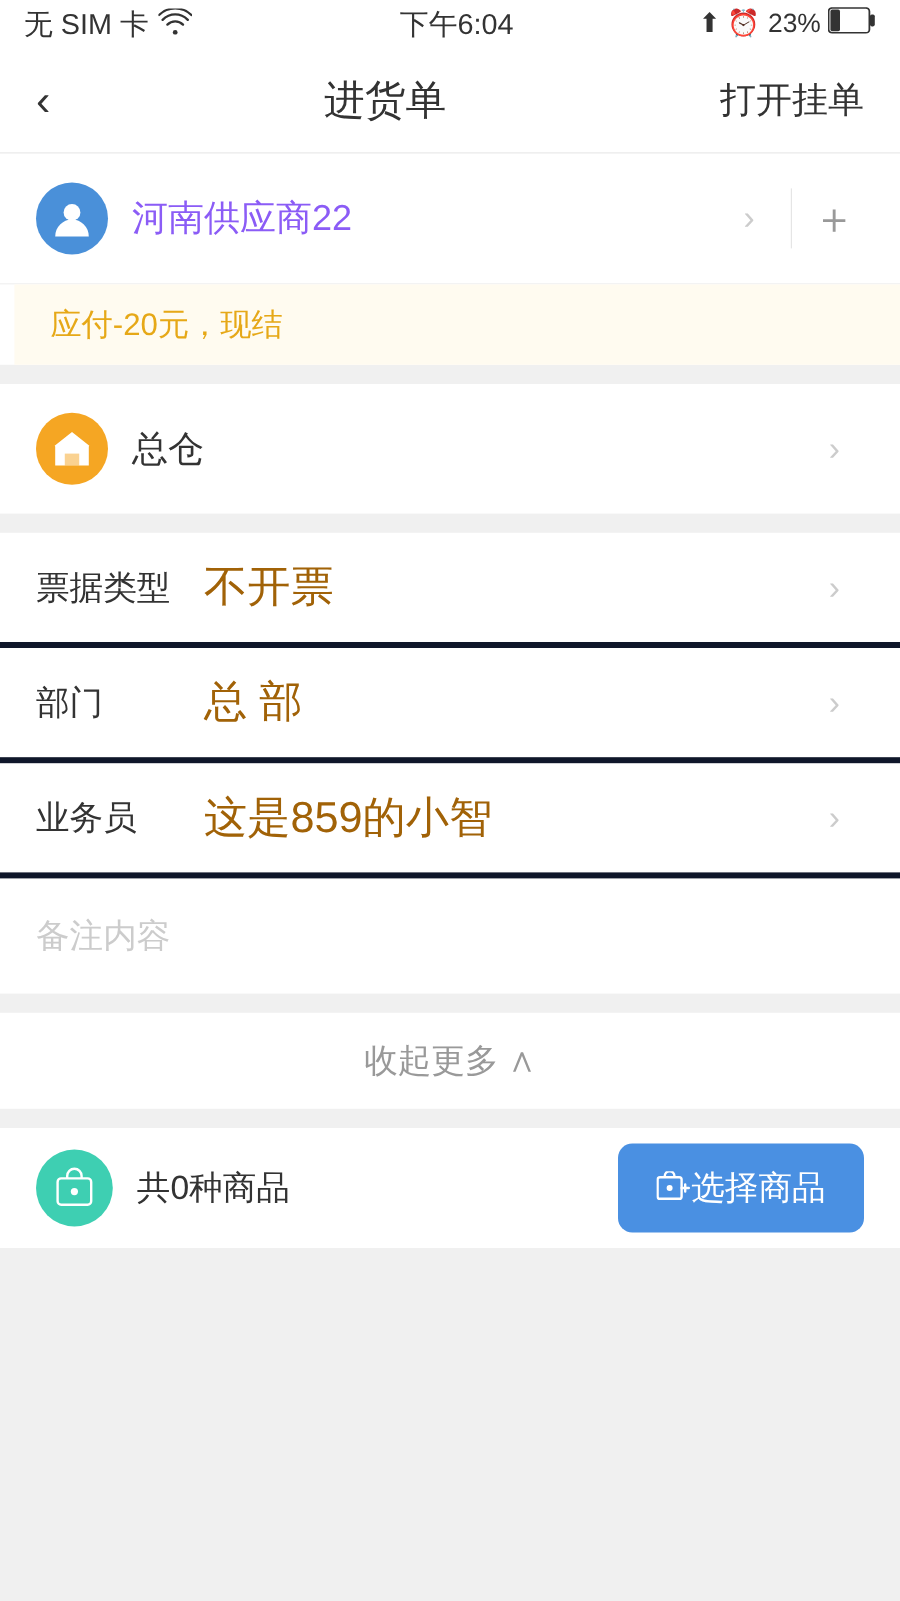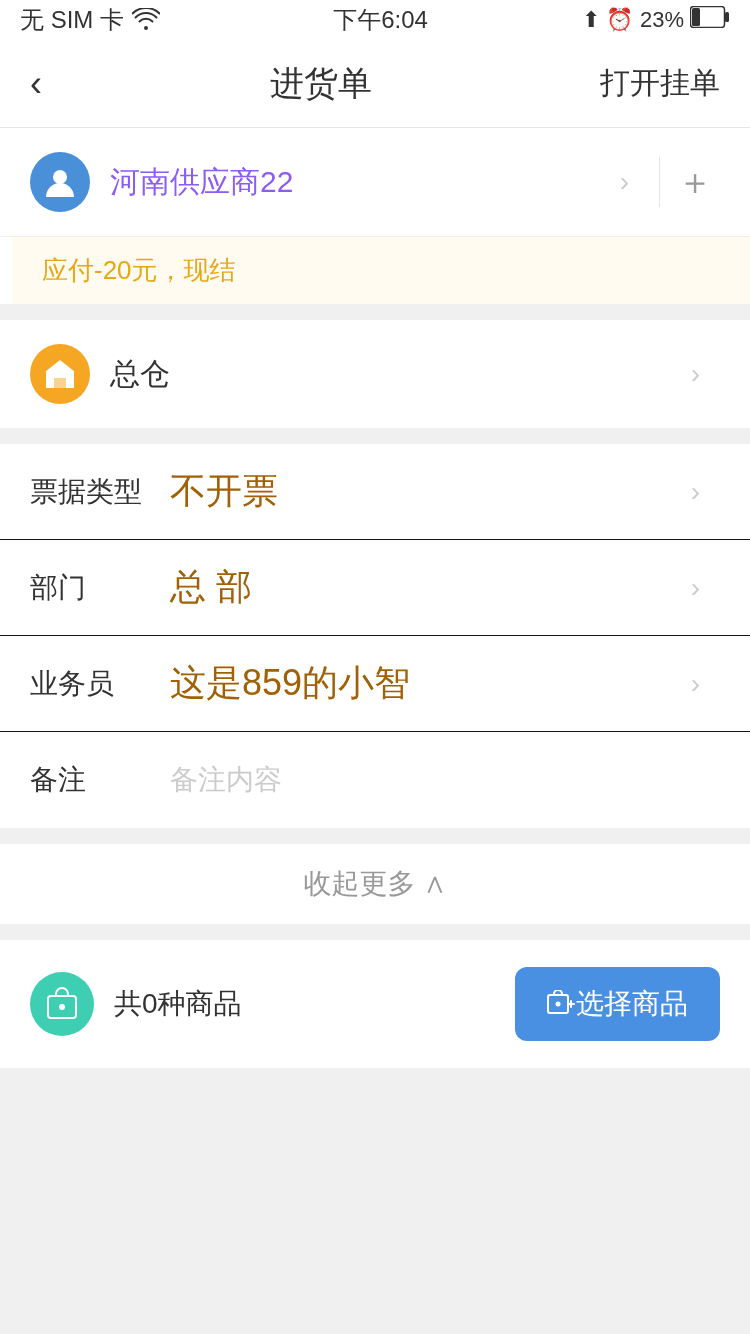--- a/index.html
+++ b/index.html
@@ -148,21 +148,21 @@
     
     .form-card {
       background: #fff;
       margin-bottom: 16px;
     }
     .form-row {
       display: flex;
       align-items: center;
       padding: 0 30px;
       height: 96px;
-      border-bottom: 1px solid #0f172a;
+      border-bottom: 5px solid #0f172a;
     }
     .form-row:last-child {
       border-bottom: none;
     }
     .form-label {
       width: 140px;
       font-size: 28px;
       color: #333;
       flex-shrink: 0;
     }
@@ -189,21 +189,21 @@
       color: #999;
       cursor: pointer;
     }
 
     
     .bottom-bar {
       background: #fff;
       display: flex;
       align-items: center;
       padding: 20px 30px;
-      height: 128px;
+      height: 100px;
     }
     .goods-icon-wrap {
       width: 64px;
       height: 64px;
       border-radius: 50%;
       background: #3ecfb2;
       display: flex;
       align-items: center;
       justify-content: center;
       margin-right: 20px;
@@ -313,21 +313,20 @@
     <span class="row-arrow">›</span>
   </div>
 
   <div class="form-row">
     <span class="form-label">业务员</span>
     <span class="form-value">这是859的小智</span>
     <span class="row-arrow">›</span>
   </div>
 
   <div class="form-row">
-    <span class="form-label">备注</span>
     <span class="form-value-placeholder">备注内容</span>
   </div>
 </div>
 
 <div class="collapse-row">
   <span>收起更多 ∧</span>
 </div>
 
 <div class="bottom-bar">
   <div class="goods-icon-wrap">

